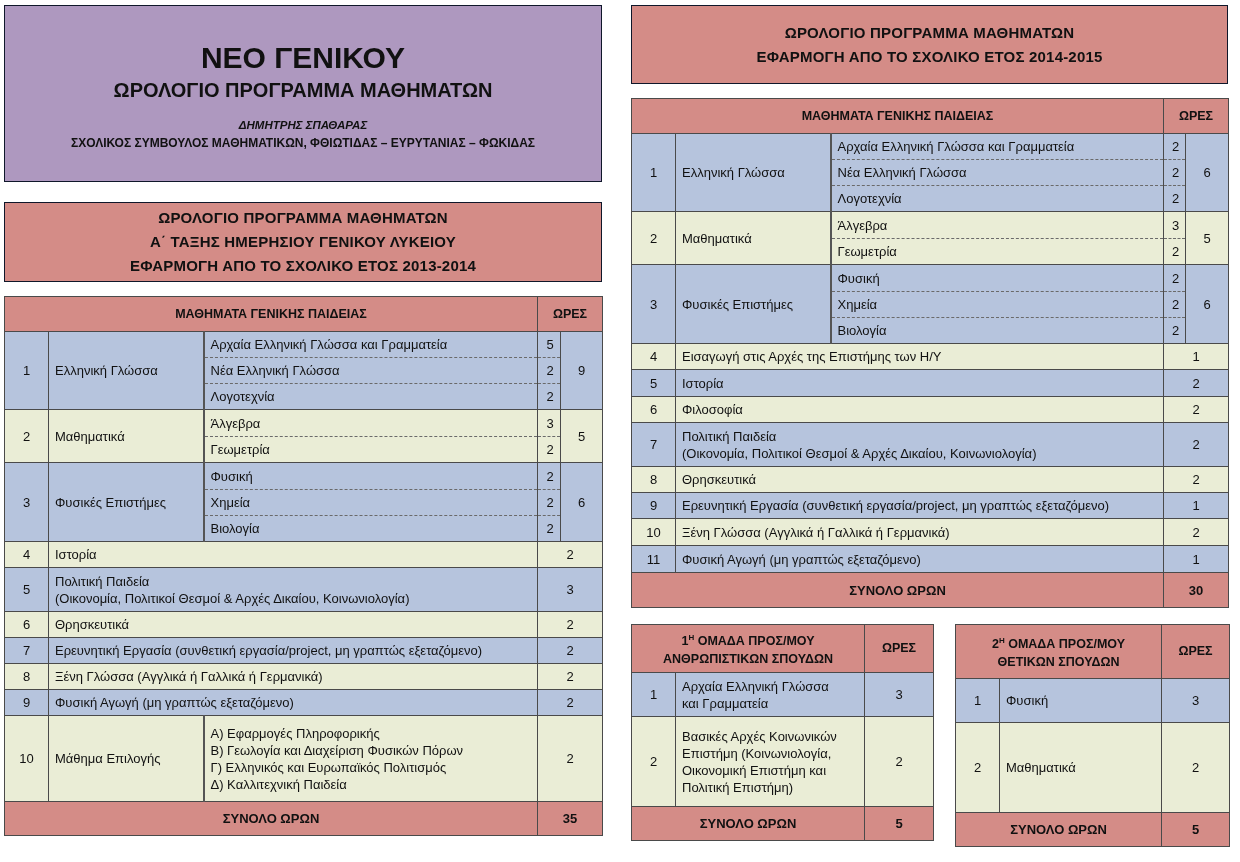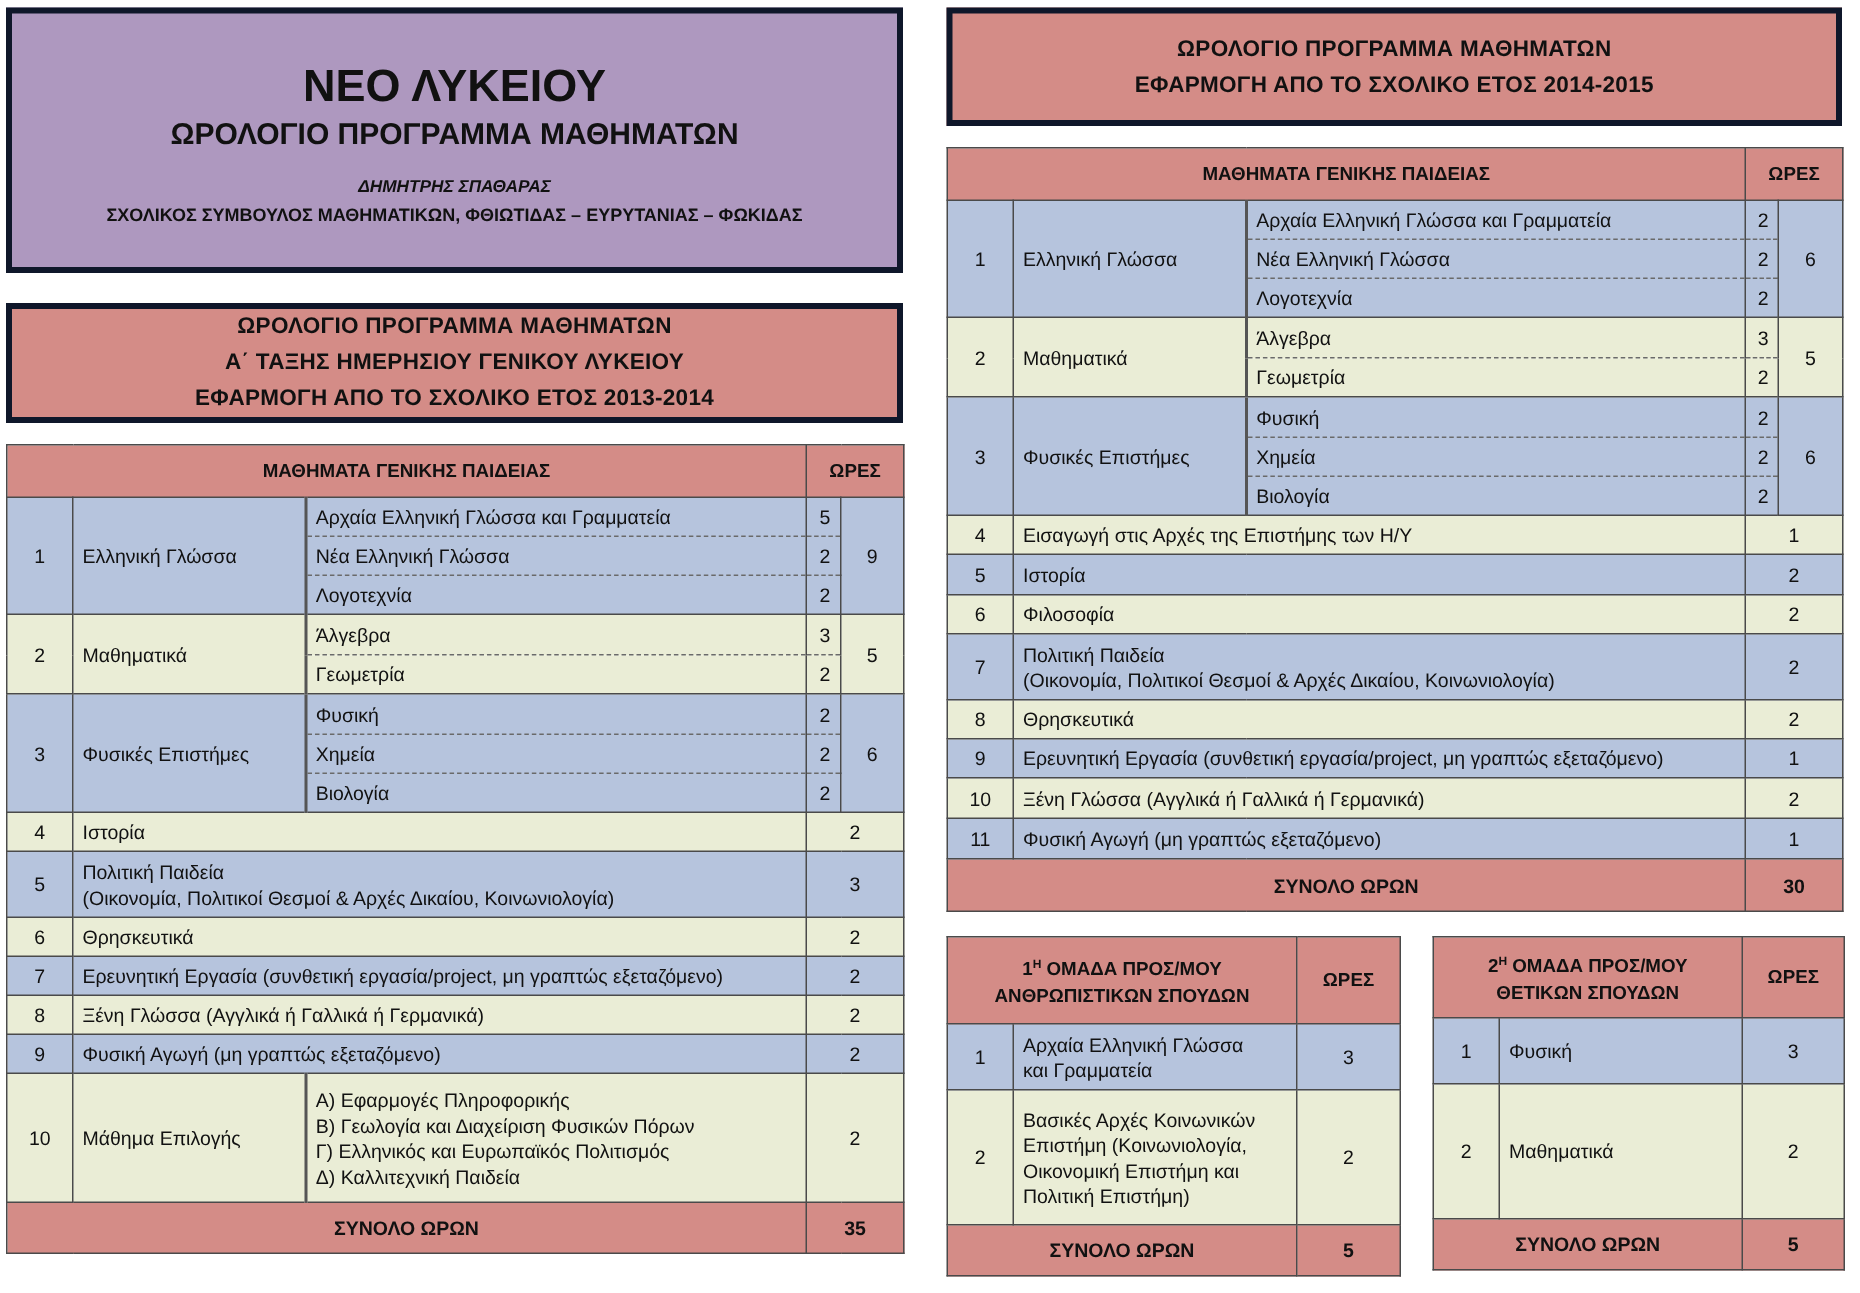--- a/index.html
+++ b/index.html
@@ -1,19 +1,19 @@
 <!DOCTYPE html>
 <html><head>
 <meta charset="utf-8">
 <style>
   * { box-sizing: border-box; margin: 0; padding: 0; }
   html, body { width: 1240px; height: 862px; background: #ffffff; overflow: hidden; }
   body { position: relative; font-family: "Liberation Sans", "DejaVu Sans", sans-serif; color: #111; }
 
-  .box { position: absolute; border: 4px solid #0f172a; }
+  .box { position: absolute; border: 1px solid #0f172a; }
   .purple { background: #ae98bf; }
   .rose { background: #d48c87; }
   .blue { background: #b6c4dd; }
   .cream { background: #eaedd6; }
 
   .banner { display: flex; flex-direction: column; align-items: center; justify-content: center; text-align: center; font-weight: bold; }
   .banner .l { font-size: 15px; line-height: 24px; letter-spacing: 0.2px; }
 
   #main-banner .t1 { font-size: 30px; line-height: 36px; margin-top: 4px; }
   #main-banner .t2 { font-size: 20px; line-height: 28px; }
@@ -28,21 +28,21 @@
   td.sub { border-top: 1px dashed #6a6a6a; border-bottom: 1px dashed #6a6a6a; }
   td.subl { border-left: 2px solid #555; }
   td.hr { padding-right: 4px; }
   .tot td { background: #d48c87; font-weight: bold; text-align: center; }
   sup { font-size: 8px; }
 </style>
 </head>
 <body>
 
 <div id="main-banner" class="box purple banner" style="left:4px; top:5px; width:598px; height:177px;">
-  <div class="t1">ΝΕΟ ΛΥΚΕΙΟΥ</div>
+  <div class="t1">ΝΕΟ ΓΕΝΙΚΟΥ</div>
   <div class="t2">ΩΡΟΛΟΓΙΟ ΠΡΟΓΡΑΜΜΑ ΜΑΘΗΜΑΤΩΝ</div>
   <div class="a1">ΔΗΜΗΤΡΗΣ ΣΠΑΘΑΡΑΣ</div>
   <div class="a2">ΣΧΟΛΙΚΟΣ ΣΥΜΒΟΥΛΟΣ ΜΑΘΗΜΑΤΙΚΩΝ, ΦΘΙΩΤΙΔΑΣ – ΕΥΡΥΤΑΝΙΑΣ – ΦΩΚΙΔΑΣ</div>
 </div>
 
 <div class="box rose banner" style="left:4px; top:202px; width:598px; height:80px;">
   <div class="l">ΩΡΟΛΟΓΙΟ ΠΡΟΓΡΑΜΜΑ ΜΑΘΗΜΑΤΩΝ</div>
   <div class="l">Α΄ ΤΑΞΗΣ ΗΜΕΡΗΣΙΟΥ ΓΕΝΙΚΟΥ ΛΥΚΕΙΟΥ</div>
   <div class="l">ΕΦΑΡΜΟΓΗ ΑΠΟ ΤΟ ΣΧΟΛΙΚΟ ΕΤΟΣ 2013-2014</div>
 </div>
@@ -266,21 +266,21 @@
 </tbody>
   </table>
 
 <table style="left:631px; top:624px; width:302px;">
   <colgroup>
       <col style="width:44px">
       <col style="width:189px">
       <col style="width:69px">
     </colgroup>
   <tbody>
-      <tr style="height:58px">
+      <tr style="height:48px">
     <td class="hdr" colspan="2">
       <div><span>1</span><sup>Η</sup><span> ΟΜΑΔΑ ΠΡΟΣ/ΜΟΥ</span></div>
       <div>ΑΝΘΡΩΠΙΣΤΙΚΩΝ ΣΠΟΥΔΩΝ</div>
     </td>
     <td class="hdr">ΩΡΕΣ</td>
   </tr>
   <tr class="blue" style="height:44px">
     <td class="c">1</td>
     <td>
       <div>Αρχαία Ελληνική Γλώσσα</div>

